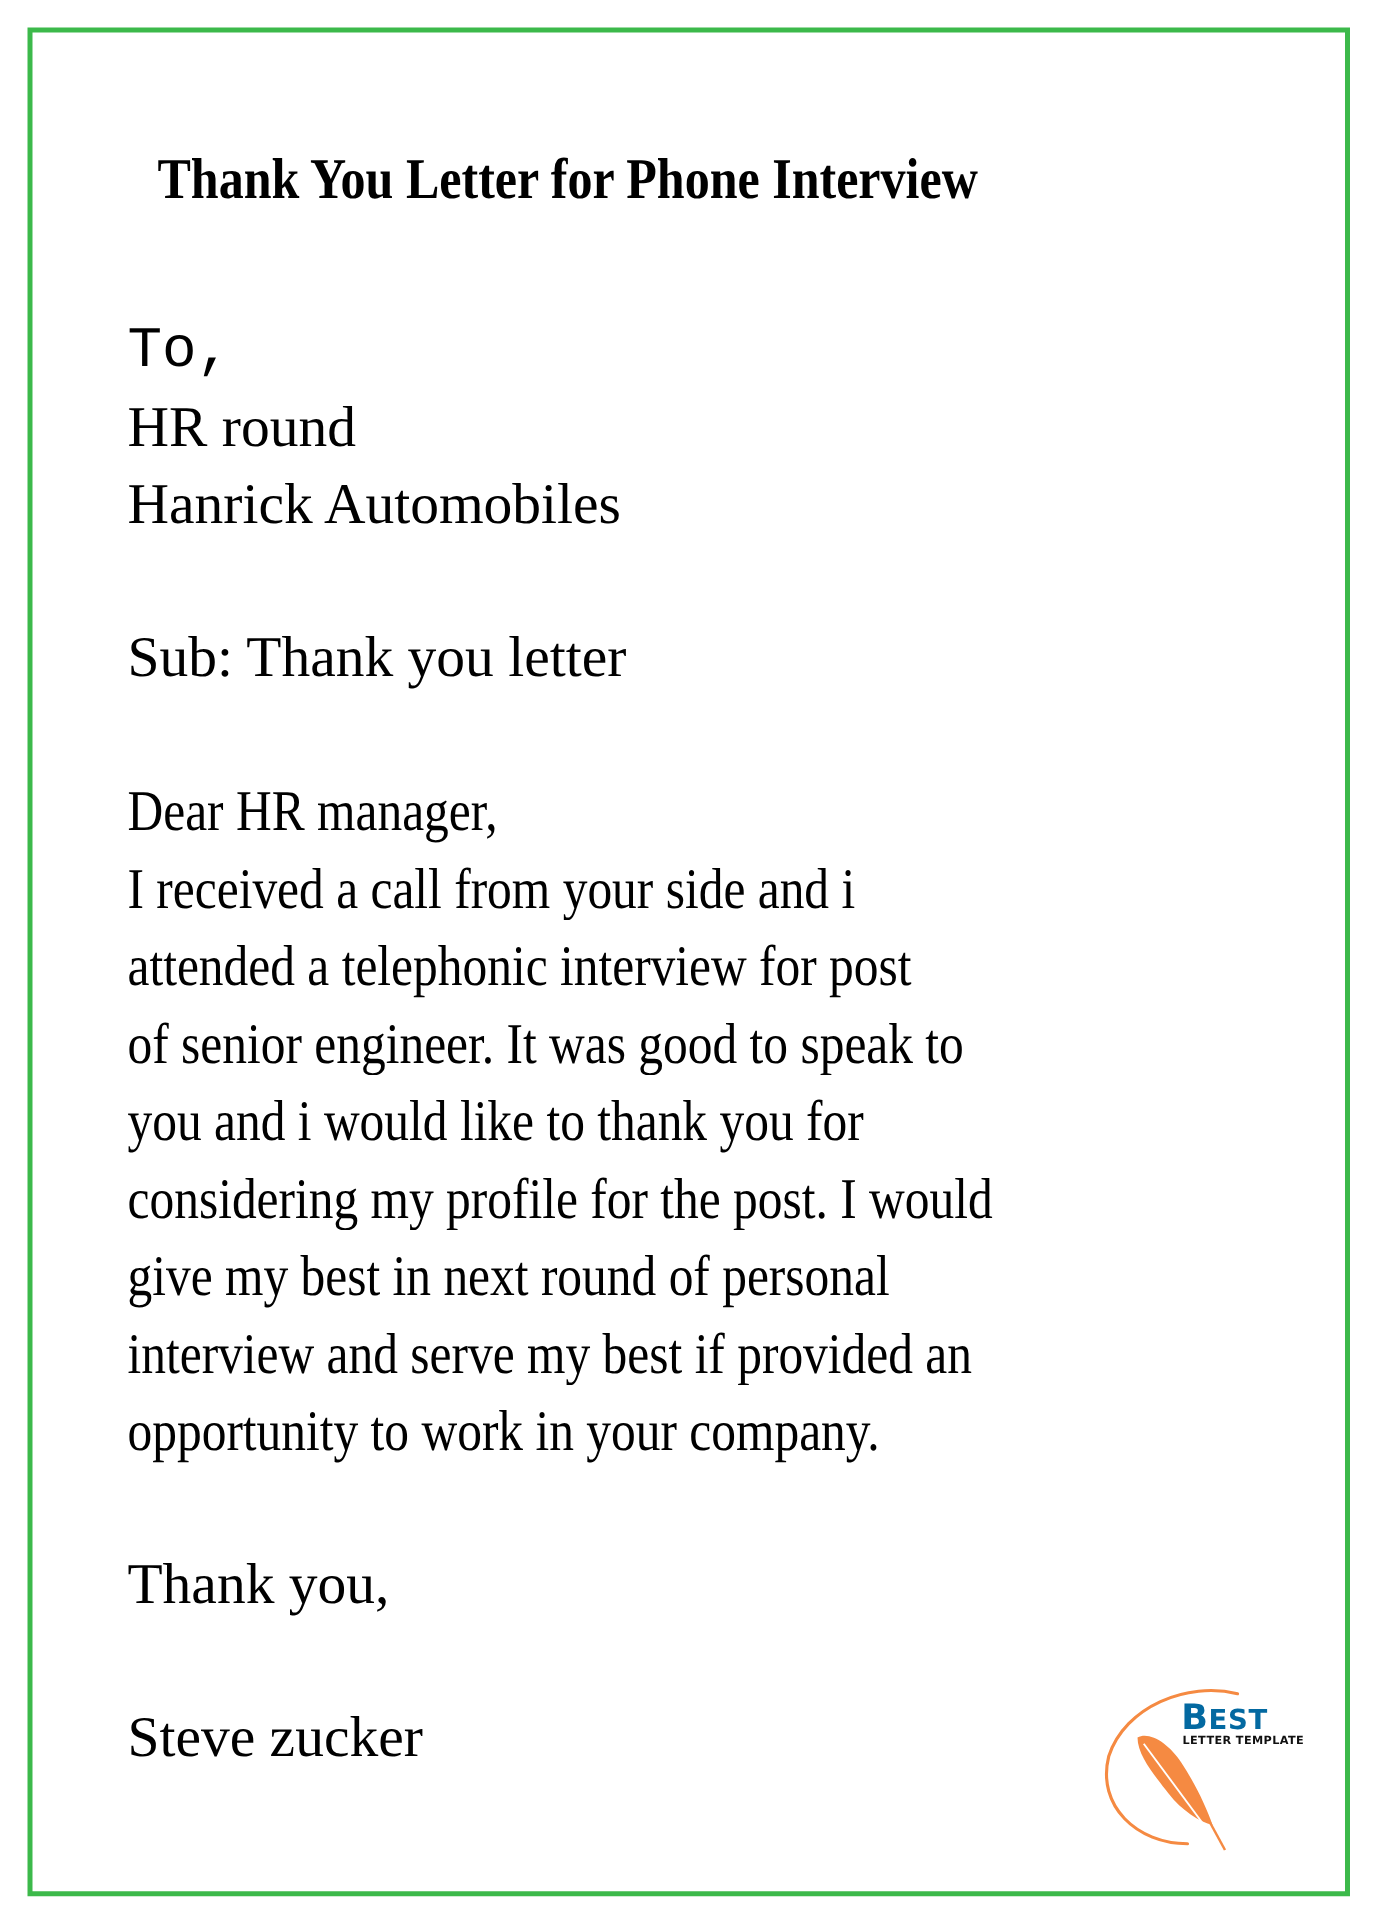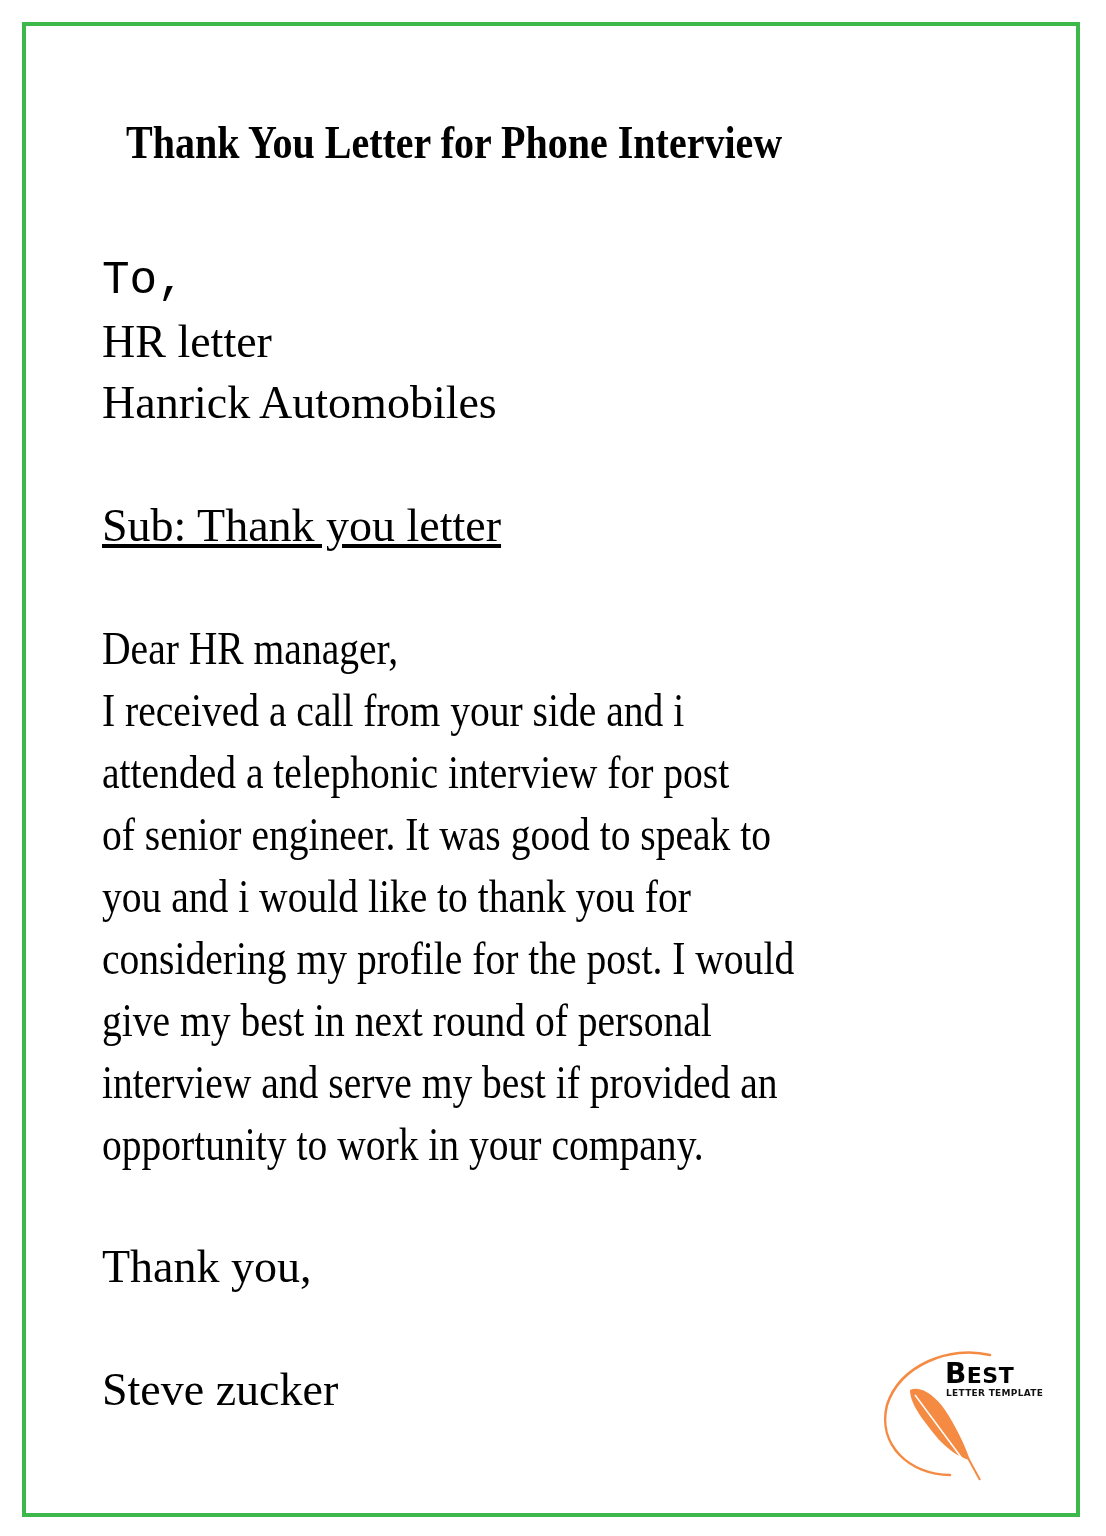--- a/index.html
+++ b/index.html
@@ -2,36 +2,36 @@
 <html><head>
 <meta charset="utf-8">
 <style>
   html, body { margin:0; padding:0; background:#ffffff; }
   body { width:1106px; height:1536px; position:relative; overflow:hidden; }
   .frame { position:absolute; left:22px; top:22px; width:1050px; height:1487px; border:4px solid #3cb94a; }
   .line { position:absolute; left:102px; white-space:nowrap; font-family:"Liberation Serif", serif; font-size:46px; color:#000; line-height:1; transform-origin:left bottom; }
   .title { position:absolute; left:126px; top:120px; white-space:nowrap; font-family:"Liberation Serif", serif; font-weight:bold; font-size:46px; color:#000; line-height:1; transform-origin:left top; transform:scaleX(0.87); }
   .cond { transform:scaleX(0.86); }
   .logo { position:absolute; left:880px; top:1350px; width:160px; height:140px; }
-  .logo-best { position:absolute; left:945px; top:1360px; font-family:"DejaVu Sans", sans-serif; font-weight:bold; font-size:22px; color:#000000; letter-spacing:0.5px; line-height:1; }
+  .logo-best { position:absolute; left:945px; top:1360px; font-family:"DejaVu Sans", sans-serif; font-weight:bold; font-size:22px; color:#0369a1; letter-spacing:0.5px; line-height:1; }
   .logo-best .big { font-size:28px; }
   .logo-sub { position:absolute; left:946px; top:1389px; font-family:"DejaVu Sans", sans-serif; font-weight:bold; font-size:9px; color:#111; letter-spacing:0.3px; line-height:1; white-space:nowrap;text-align:right; }
 </style>
 </head>
 <body>
 
 <div class="frame"></div>
 
 <div class="title">Thank You Letter for Phone Interview</div>
 
 <div class="line" style="top:258px;font-family:Liberation Mono, monospace;">To,</div>
-<div class="line" style="top:319px;">HR letter</div>
+<div class="line" style="top:319px;">HR round</div>
 <div class="line" style="top:380px;">Hanrick Automobiles</div>
 
-<div class="line" style="top:503px;text-decoration:underline;">Sub: Thank you letter</div>
+<div class="line" style="top:503px;">Sub: Thank you letter</div>
 
 <div class="line cond" style="top:626px;">Dear HR manager,</div>
 <div class="line cond" style="top:688px;">I received a call from your side and i</div>
 <div class="line cond" style="top:750px;">attended a telephonic interview for post</div>
 <div class="line cond" style="top:812px;">of senior engineer. It was good to speak to</div>
 <div class="line cond" style="top:874px;">you and i would like to thank you for</div>
 <div class="line cond" style="top:936px;">considering my profile for the post. I would</div>
 <div class="line cond" style="top:998px;">give my best in next round of personal</div>
 <div class="line cond" style="top:1060px;">interview and serve my best if provided an</div>
 <div class="line cond" style="top:1122px;">opportunity to work in your company.</div>

